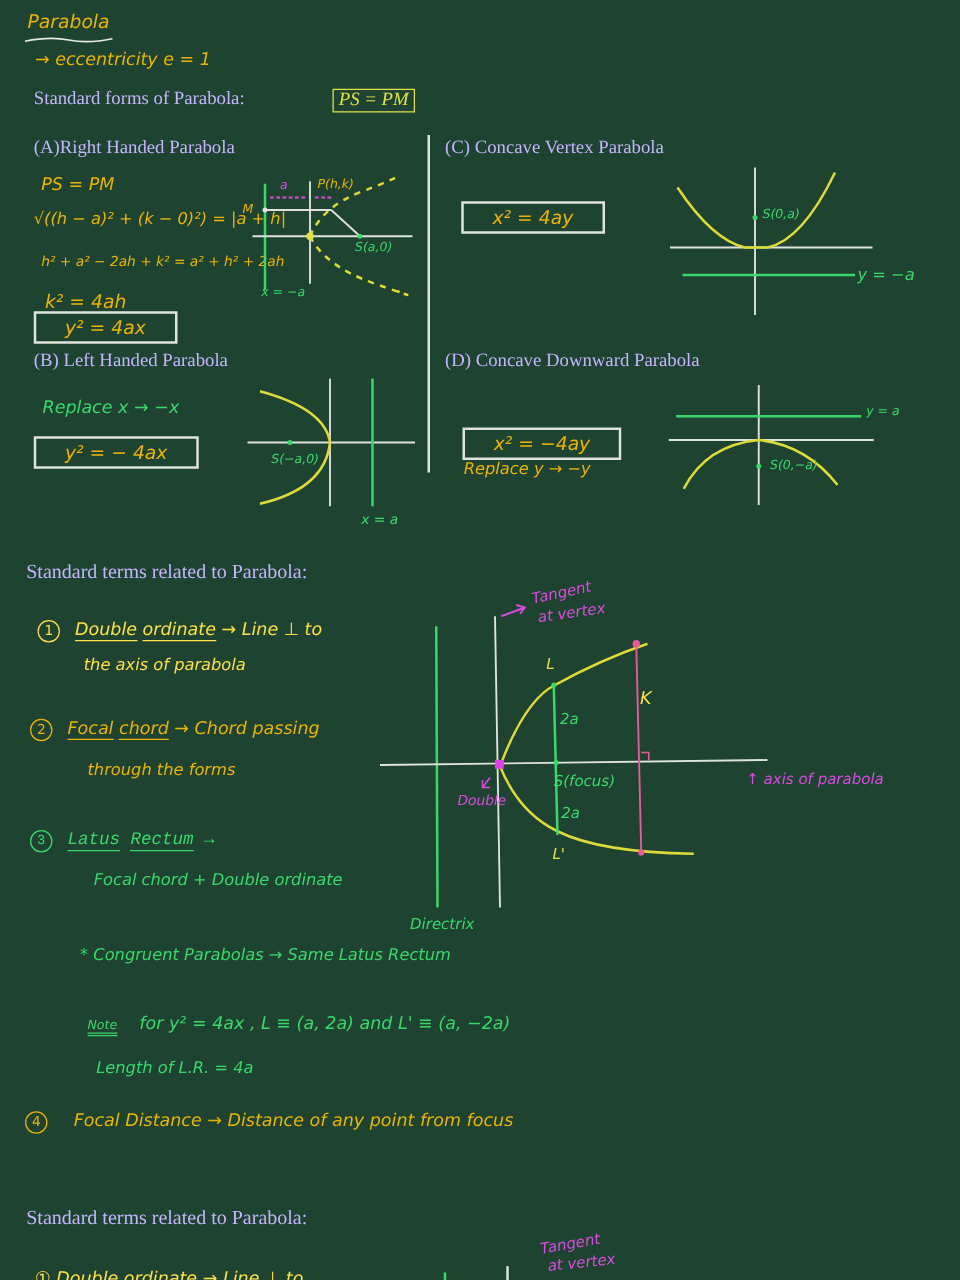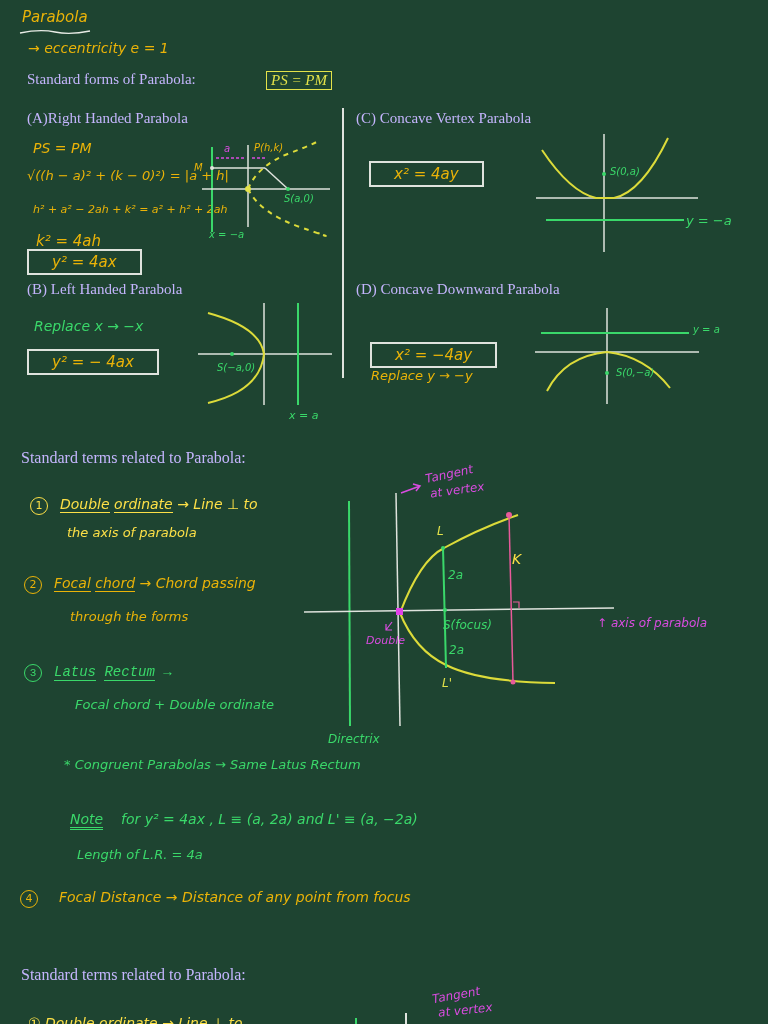--- a/index.html
+++ b/index.html
@@ -144,21 +144,21 @@
 <div class="abs hand pink" style="left:512px;top:551px;font-size:14px;">K</div>
 <div class="abs hand green" style="left:443px;top:618px;font-size:12px;">S(focus)</div>
 <div class="abs hand magenta" style="left:366px;top:634px;font-size:11px;">Double</div>
 <div class="abs hand green" style="left:449px;top:643px;font-size:12px;">2a</div>
 <div class="abs hand yellow" style="left:442px;top:676px;font-size:12px;">L'</div>
 <div class="abs hand magenta" style="left:597px;top:616px;font-size:12px;">↑ <span>axis of parabola</span></div>
 <div class="abs hand green" style="left:328px;top:732px;font-size:12px;">Directrix</div>
 
 <div class="abs hand green" style="left:64px;top:757px;font-size:13px;">*  Congruent Parabolas → Same Latus Rectum</div>
 <div class="abs hand green" style="left:70px;top:811px;font-size:14px;">
-  <span style="font-size:14px;border-bottom:3px double #3ad86a;">Note</span>&nbsp;&nbsp;&nbsp;&nbsp;<span>for  y² = 4ax ,  L ≡ (a, 2a)  and L' ≡ (a, −2a)</span>
+  <span style="font-size:10px;border-bottom:3px double #3ad86a;">Note</span>&nbsp;&nbsp;&nbsp;&nbsp;<span>for  y² = 4ax ,  L ≡ (a, 2a)  and L' ≡ (a, −2a)</span>
 </div>
 <div class="abs hand green" style="left:77px;top:847px;font-size:13px;text-align:center;">Length of L.R. = 4a</div>
 
 <div class="abs hand white" style="left:20px;top:889px;font-size:14px;">
   <span class="circ">4</span>&nbsp;&nbsp;<span>Focal Distance</span>  <span>→  Distance of any point from focus</span>
 </div>
 
 <div class="abs serif-y" style="left:21px;top:966px;font-size:16px;">Standard terms related to Parabola:</div>
 <div class="abs hand pink" style="left:28px;top:1015px;font-size:14px;">①  Double ordinate → Line ⊥ to</div>
 <div class="abs" style="left:405px;top:1013px;width:2px;height:11px;background:#dfe3dd;"></div>

